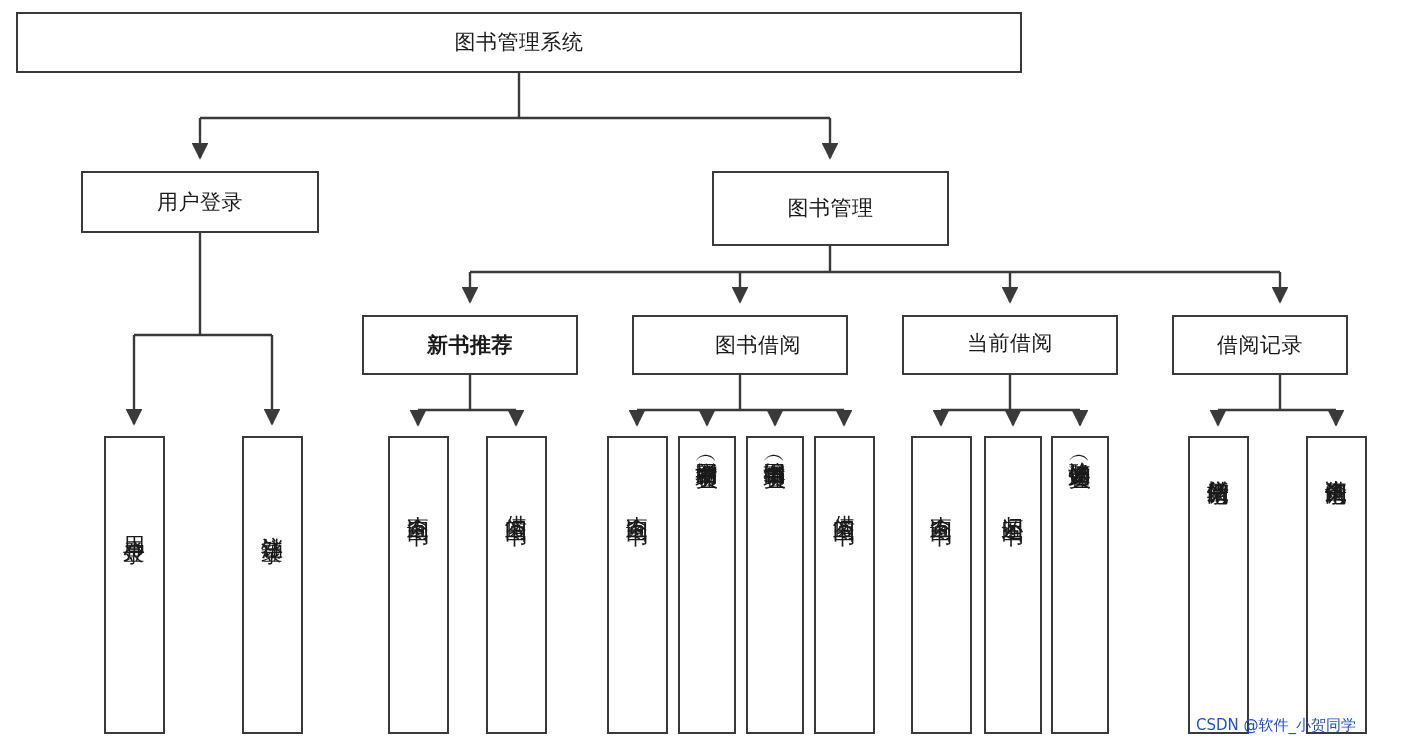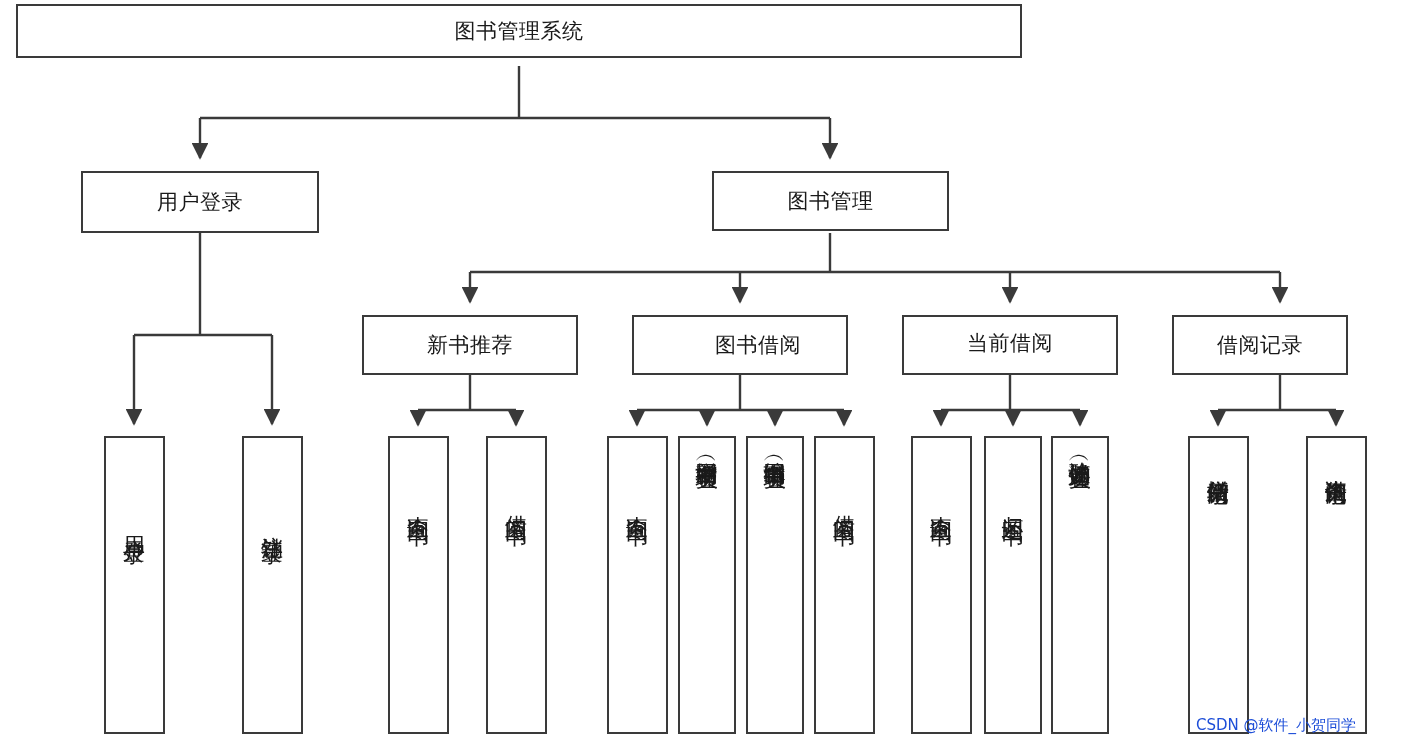--- a/index.html
+++ b/index.html
@@ -122,32 +122,32 @@
       <path d="M 1013 410 L 1013 425" marker-end="url(#arrow)"></path>
       <path d="M 1080 410 L 1080 425" marker-end="url(#arrow)"></path>
 
       <path d="M 1280 375 L 1280 410"></path>
       <path d="M 1218 410 L 1336 410"></path>
       <path d="M 1218 410 L 1218 425" marker-end="url(#arrow)"></path>
       <path d="M 1336 410 L 1336 425" marker-end="url(#arrow)"></path>
     </g>
   </svg>
 
-  <div class="node horiz root" style="left:16px; top:4px; width:1006px; height:54px;">
+  <div class="node horiz root" style="left:16px; top:12px; width:1006px; height:61px;">
     <span class="label">图书管理系统</span>
   </div>
 
   <div class="node horiz" style="left:81px; top:171px; width:238px; height:62px;">
     <span class="label">用户登录</span>
   </div>
-  <div class="node horiz" style="left:712px; top:171px; width:237px; height:60px;">
+  <div class="node horiz" style="left:712px; top:171px; width:237px; height:75px;">
     <span class="label">图书管理</span>
   </div>
 
-  <div class="node horiz" style="left:362px; top:315px; width:216px; height:60px;">
+  <div class="node horiz" style="left:362px; top:315px; width:216px; height:60px;font-weight:bold;">
     <span class="label">新书推荐</span>
   </div>
   <div class="node horiz" style="left:632px; top:315px; width:216px; height:60px;padding-left:36px;">
     <span class="label">图书借阅</span>
   </div>
   <div class="node horiz" style="left:902px; top:315px; width:216px; height:60px;font-family:Liberation Mono, monospace;">
     <span class="label">当前借阅</span>
   </div>
   <div class="node horiz" style="left:1172px; top:315px; width:176px; height:60px;">
     <span class="label">借阅记录</span>

